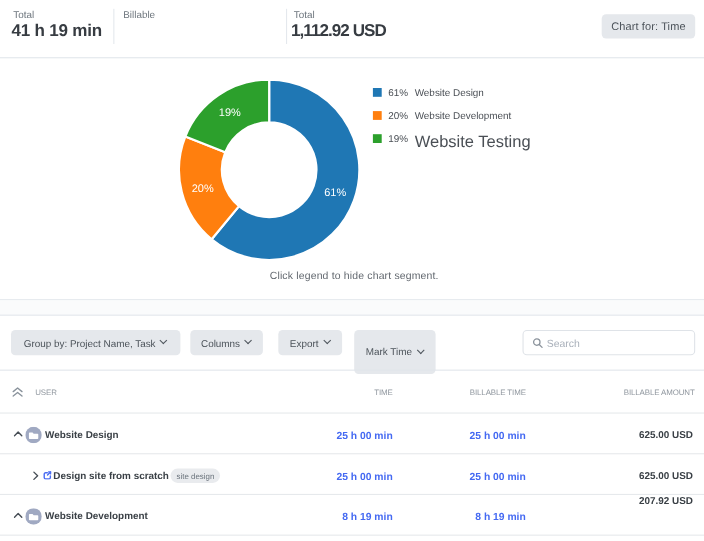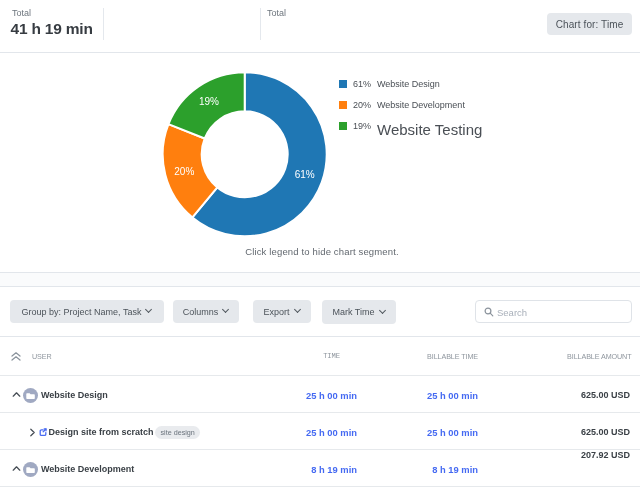--- a/index.html
+++ b/index.html
@@ -23,24 +23,26 @@
 </style>
 </head>
 <body>
 
 <div class="abs" style="left:12px; top:8px;">
   <div class="lbl">Total</div>
   <div class="val" style="margin-top:2px; margin-left:-1.5px;">41 h 19 min</div>
 </div>
 <div class="abs vdiv" style="left:103px;"></div>
 <div class="abs" style="left:112px; top:8px;">
+  <div class="lbl">Billable</div>
 </div>
 <div class="abs vdiv" style="left:260px;"></div>
 <div class="abs" style="left:267px; top:8px;">
   <div class="lbl">Total</div>
+  <div class="val" style="margin-top:2px; margin-left:-2.5px; letter-spacing:-0.85px;">1,112.92 USD</div>
 </div>
 <div class="abs btn" style="left:547px; top:13px; width:85px; height:22px; font-size:10px; letter-spacing:0.1px;">Chart for: Time</div>
 <div class="hl" style="top:52px; background:#e2e6eb;"></div>
 
 <svg class="abs" style="left:160px; top:70px;" width="170" height="170" viewBox="0 0 170 170">
   <path d="M84.70 2.30A82.0 82.0 0 1 1 32.43 147.48L57.29 117.43A43.0 43.0 0 1 0 84.70 41.30Z" fill="#1f77b4" stroke="#fff" stroke-width="2" stroke-linejoin="round"></path>
   <path d="M32.43 147.48A82.0 82.0 0 0 1 8.46 54.11L44.72 68.47A43.0 43.0 0 0 0 57.29 117.43Z" fill="#ff7f0e" stroke="#fff" stroke-width="2" stroke-linejoin="round"></path>
   <path d="M8.46 54.11A82.0 82.0 0 0 1 84.70 2.30L84.70 41.30A43.0 43.0 0 0 0 44.72 68.47Z" fill="#2ca02c" stroke="#fff" stroke-width="2" stroke-linejoin="round"></path>
   <text x="144.7" y="107.9" font-size="10" fill="#fff" text-anchor="middle">61%</text>
   <text x="24.3" y="104.7" font-size="10" fill="#fff" text-anchor="middle">20%</text>
@@ -61,37 +63,37 @@
 
 <div class="abs" style="left:2px; width:640px; top:245.5px; text-align:center; font-size:9.5px; letter-spacing:0.15px; color:#62686f;">Click legend to hide chart segment.</div>
 
 <div class="hl" style="top:272px; background:#e2e6eb;"></div>
 <div class="abs" style="left:0; width:640px; top:273px; height:13px; background:#fafbfc;"></div>
 <div class="hl" style="top:286px; background:#e2e6eb;"></div>
 
 <div class="abs btn" style="left:10px; top:300px; width:154px; height:23px; gap:5px;">Group by: Project Name, Task <span class="chev" style="margin-top:-3px;"></span></div>
 <div class="abs btn" style="left:173px; top:300px; width:66px; height:23px; gap:5px;">Columns <span class="chev" style="margin-top:-3px;"></span></div>
 <div class="abs btn" style="left:253px; top:300px; width:58px; height:23px; gap:5px;">Export <span class="chev" style="margin-top:-3px;"></span></div>
-<div class="abs btn" style="left:322px; top:300px; width:74px; height:24px; gap:5px;">Mark Time <span class="chev" style="margin-top:-3px;"></span></div>
+<div class="abs btn" style="left:322px; top:300px; width:74px; height:40px; gap:5px;">Mark Time <span class="chev" style="margin-top:-3px;"></span></div>
 
 <div class="abs" style="left:475px; top:300px; width:157px; height:23px; border:1px solid #dfe3e8; border-radius:4px; background:#fff;">
   <svg class="abs" style="left:8px; top:6px;" width="10" height="10" viewBox="0 0 10 10">
     <circle cx="4" cy="4" r="2.9" fill="none" stroke="#8b939c" stroke-width="1.2"></circle>
     <line x1="6.2" y1="6.2" x2="8.8" y2="8.8" stroke="#8b939c" stroke-width="1.2" stroke-linecap="round"></line>
   </svg>
   <span class="abs" style="left:21px; top:5.5px; font-size:9.5px; color:#a9b0ba;">Search</span>
 </div>
 <div class="hl" style="top:336px; background:#e2e6eb;"></div>
 
 <svg class="abs" style="left:10px; top:351px;" width="12" height="11" viewBox="0 0 12 11">
   <path d="M2 5 L6 1.8 L10 5" fill="none" stroke="#8a939c" stroke-width="1.25" stroke-linecap="round" stroke-linejoin="round"></path>
   <path d="M2 9 L6 5.8 L10 9" fill="none" stroke="#8a939c" stroke-width="1.25" stroke-linecap="round" stroke-linejoin="round"></path>
 </svg>
 <div class="abs colhead" style="left:32px; top:352px;">USER</div>
-<div class="abs colhead rnum" style="left:240px; top:352px; width:100px;font-family:Liberation Mono, monospace;">TIME</div>
+<div class="abs colhead rnum" style="left:257px; top:352px; width:100px;">TIME</div>
 <div class="abs colhead rnum" style="left:378px; top:352px; width:100px;">BILLABLE TIME</div>
 <div class="abs colhead rnum" style="left:531.5px; top:352px; width:100px;">BILLABLE AMOUNT</div>
 <div class="hl" style="top:375px;"></div>
 
 <svg class="abs" style="left:12px; top:391px;" width="9" height="7" viewBox="0 0 9 7">
   <path d="M1.2 5.2 L4.5 1.8 L7.8 5.2" fill="none" stroke="#474e56" stroke-width="1.25" stroke-linecap="round" stroke-linejoin="round"></path>
 </svg>
 <svg class="abs" style="left:23px; top:388px;" width="15" height="15" viewBox="0 0 15 15">
   <circle cx="7.5" cy="7.5" r="7.5" fill="#a0a9c2"></circle>
   <path d="M4 5.2 h2.6 l1 1.1 h3.5 a0.7 0.7 0 0 1 0.7 0.7 v3.3 a0.7 0.7 0 0 1 -0.7 0.7 h-7.1 a0.7 0.7 0 0 1 -0.7 -0.7 v-4.4 a0.7 0.7 0 0 1 0.7 -0.7 z" fill="#fff"></path>

